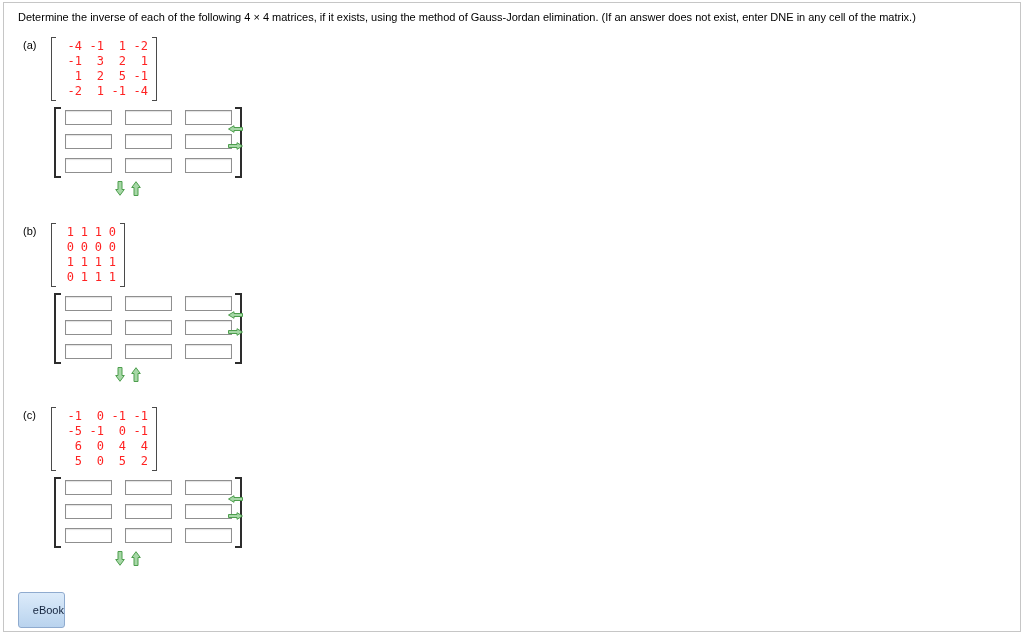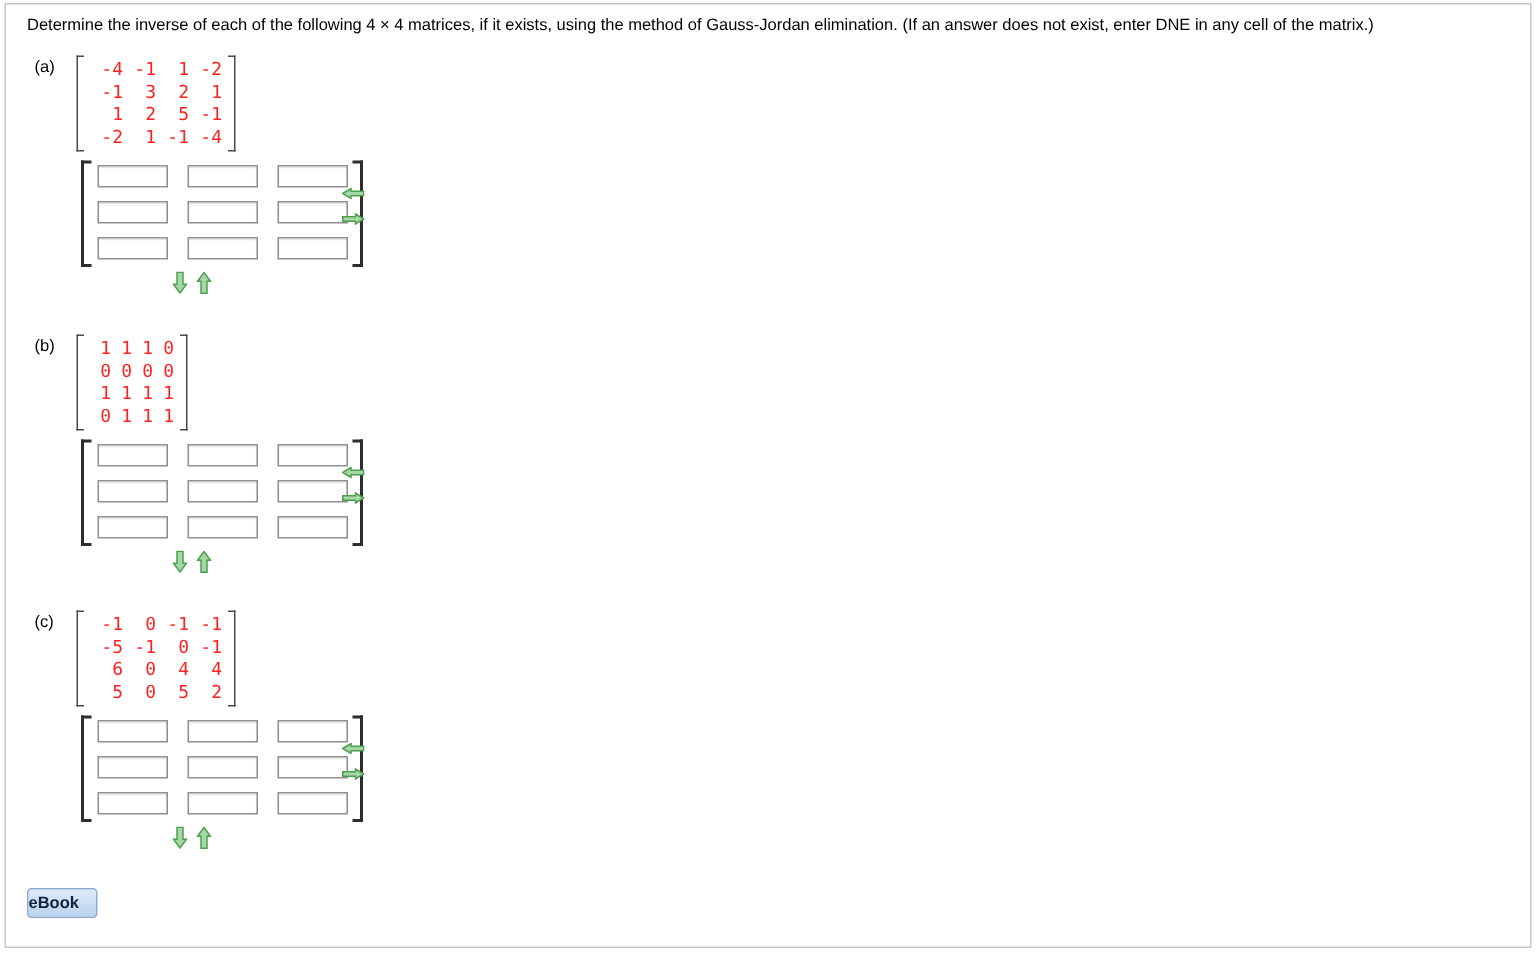--- a/index.html
+++ b/index.html
@@ -29,23 +29,23 @@
   .agrid { position:absolute; left:11px; top:3px; display:grid;
            grid-template-columns:repeat(3,47px); column-gap:13px; row-gap:9px; }
   .acell { width:47px; height:15px; border:1px solid var(--input-border,#8f8f8f);
            background:#fff; box-shadow:inset 0 1px 1px rgba(0,0,0,.12);
            font-size:11px; padding:0 2px; }
   .lr-arrows { position:absolute; left:224px; top:88px; display:flex;
                flex-direction:column; gap:9px; }
   .du-arrows { position:absolute; left:111px; top:144px; display:flex; gap:6px; }
   .arrow { display:block; cursor:pointer; }
   
-  .ebook { position:absolute; left:14px; top:589px; width:47px; height:20px;
-           font-family:"Liberation Sans", sans-serif; font-size:11px; font-weight:bold;
-           color:#13233d; text-align:left; border-radius:3px; cursor:pointer;
+  .ebook { position:absolute; left:14px; top:589px; width:47px; height:36px;
+           font-family:"Liberation Sans", sans-serif; font-size:11px; font-weight:normal;
+           color:#13233d; text-align:right; border-radius:3px; cursor:pointer;
            border:1px solid var(--ebook-border,#8fabcf);
            background:linear-gradient(var(--ebook-bg-top,#dcebfa), var(--ebook-bg-bottom,#b9d3ee)); }
 </style>
 </head>
 <body>
 
 <div class="content">
   <div class="qtext">Determine the inverse of each of the following 4 × 4 matrices, if it exists, using the method of Gauss-Jordan elimination. (If an answer does not exist, enter DNE in any cell of the matrix.)</div>
 
   <div class="part" style="top:34px">

